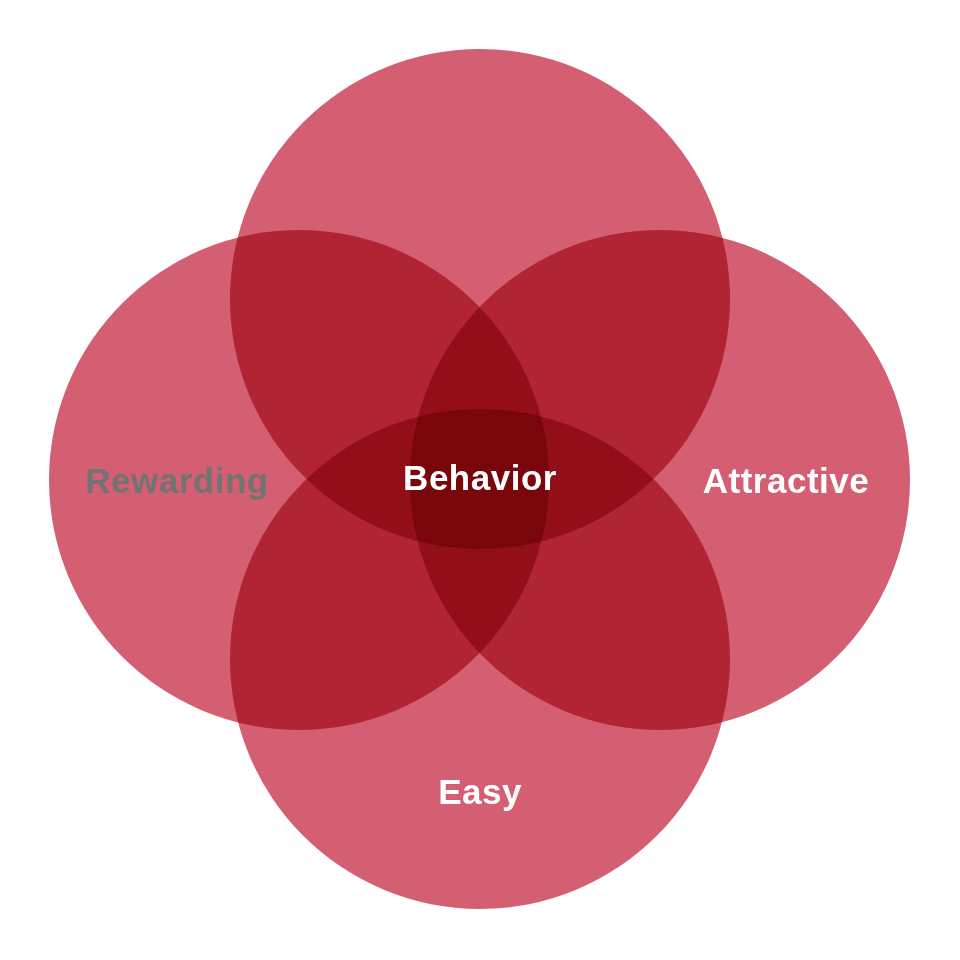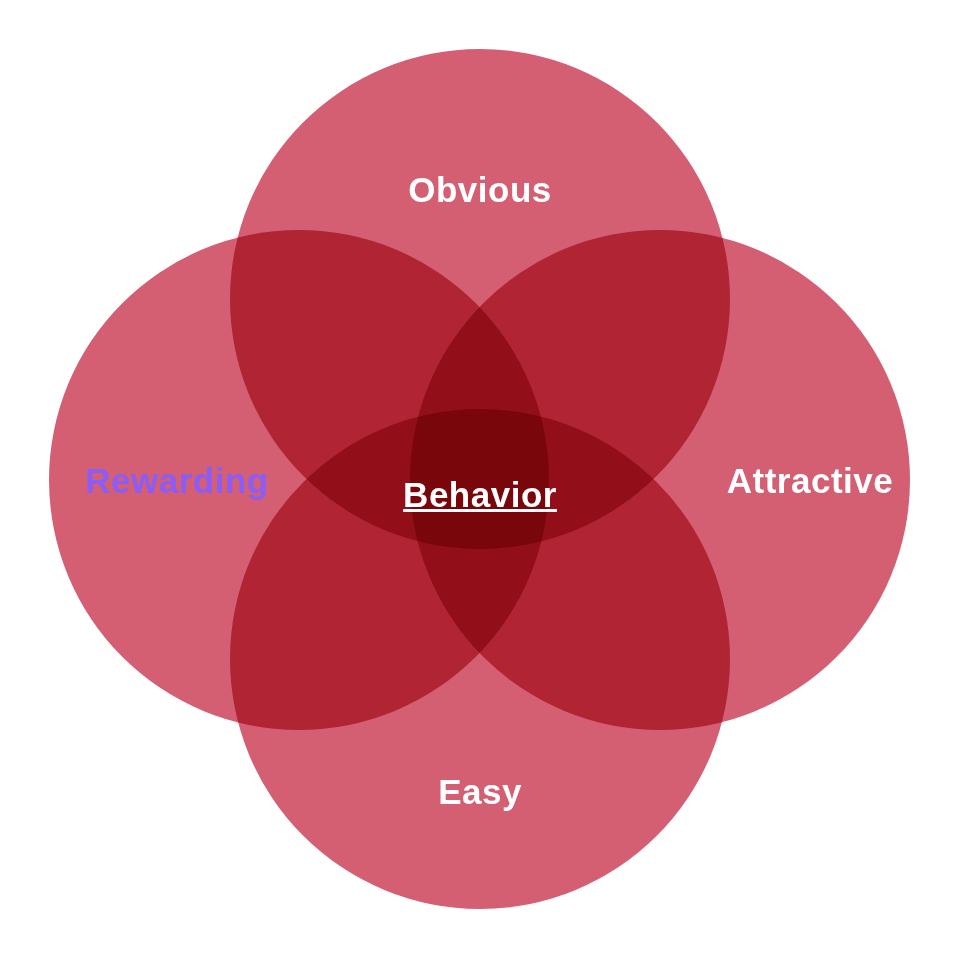--- a/index.html
+++ b/index.html
@@ -35,33 +35,32 @@
     position: absolute;
     transform: translate(-50%, -50%);
     font-size: 35px;
     font-weight: 700;
     letter-spacing: 0.5px;
     white-space: nowrap;
     z-index: 2;
   }
   .label-obvious    { left: 480px; top: 190px; }
   .label-rewarding  { left: 177px; top: 481px; }
-  .label-attractive { left: 786px; top: 481px; margin-left: 24px; }
-  .label-behavior   { left: 480px; top: 495px; text-decoration: underline; }
+  .label-attractive { left: 786px; top: 481px; }
+  .label-behavior   { left: 480px; top: 478px; }
   .label-easy       { left: 480px; top: 777px; margin-top: 15px; }
 </style>
 </head>
 <body>
 
 <div class="stage" style="background: rgb(255, 255, 255);">
   <div class="venn">
     <div class="circle circle-top" style="background: rgb(212, 95, 115);"></div>
     <div class="circle circle-left" style="background: rgb(212, 95, 115);"></div>
     <div class="circle circle-right" style="background: rgb(212, 95, 115);"></div>
     <div class="circle circle-bottom" style="background: rgb(212, 95, 115);"></div>
   </div>
 
-  <div class="vlabel label-obvious" style="color: rgb(255, 255, 255);">Obvious</div>
-  <div class="vlabel label-rewarding" style="color: #8b5cf6;">Rewarding</div>
+  <div class="vlabel label-rewarding" style="color: #737373;">Rewarding</div>
   <div class="vlabel label-attractive" style="color: rgb(255, 255, 255);">Attractive</div>
   <div class="vlabel label-behavior" style="color: rgb(255, 255, 255);">Behavior</div>
   <div class="vlabel label-easy" style="color: rgb(255, 255, 255);">Easy</div>
 </div>
 
 </body></html>

